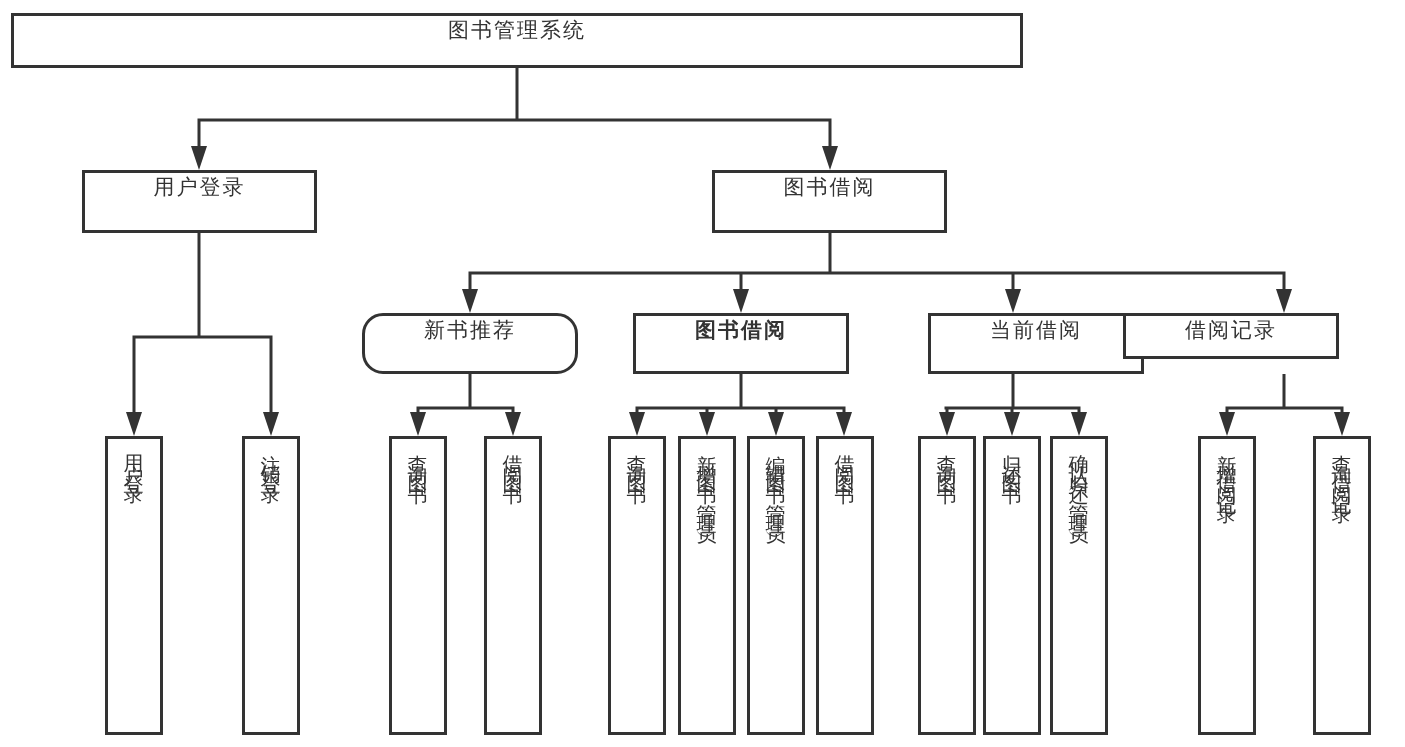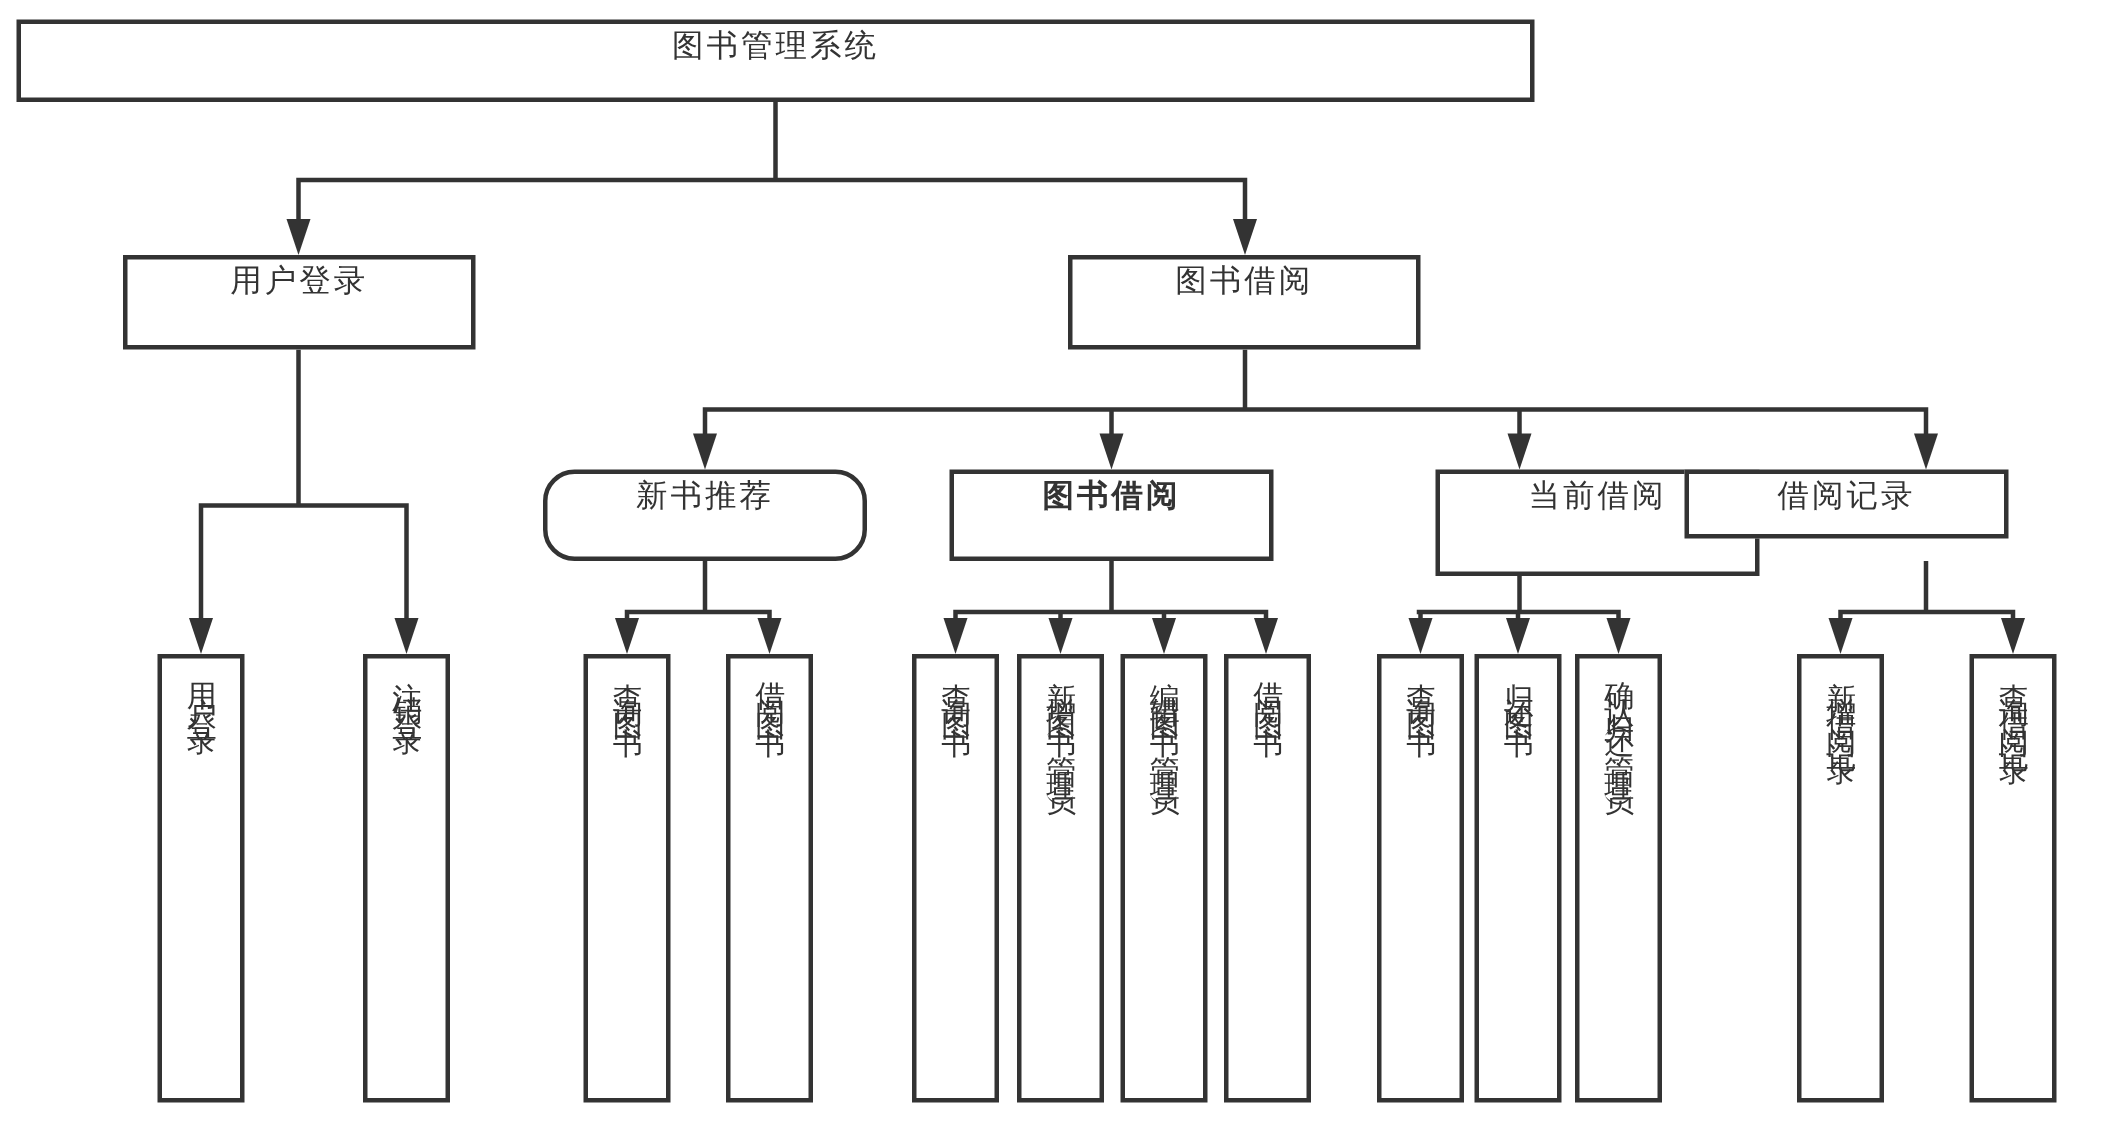--- a/index.html
+++ b/index.html
@@ -42,21 +42,21 @@
     color:var(--text);
   }
   
   #n-root   {left:11px;  top:13px;  width:1012px; height:55px;}
   
   #n-login  {left:82px;  top:170px; width:235px;  height:63px;}
   #n-mgmt   {left:712px; top:170px; width:235px;  height:63px;}
   
   #n-rec    {left:362px; top:313px; width:216px;  height:61px;border-radius:21px;}
   #n-borrow {left:633px; top:313px; width:216px;  height:61px;font-weight:bold;}
-  #n-current{left:957px; top:313px; width:216px;  height:71px;}
+  #n-current{left:928px; top:313px; width:216px;  height:61px;}
   #n-record {left:1123px;top:313px; width:216px;  height:46px;}
   
   .leaf{top:436px;width:58px;height:299px;}
   #l1 {left:105px;}  #l2 {left:242px;}
   #l3 {left:389px;}  #l4 {left:484px;}
   #l5 {left:608px;}  #l6 {left:678px;}
   #l7 {left:747px;}  #l8 {left:816px;}
   #l9 {left:918px;}  #l10{left:983px;}
   #l11{left:1050px;}
   #l12{left:1198px;} #l13{left:1313px;}

